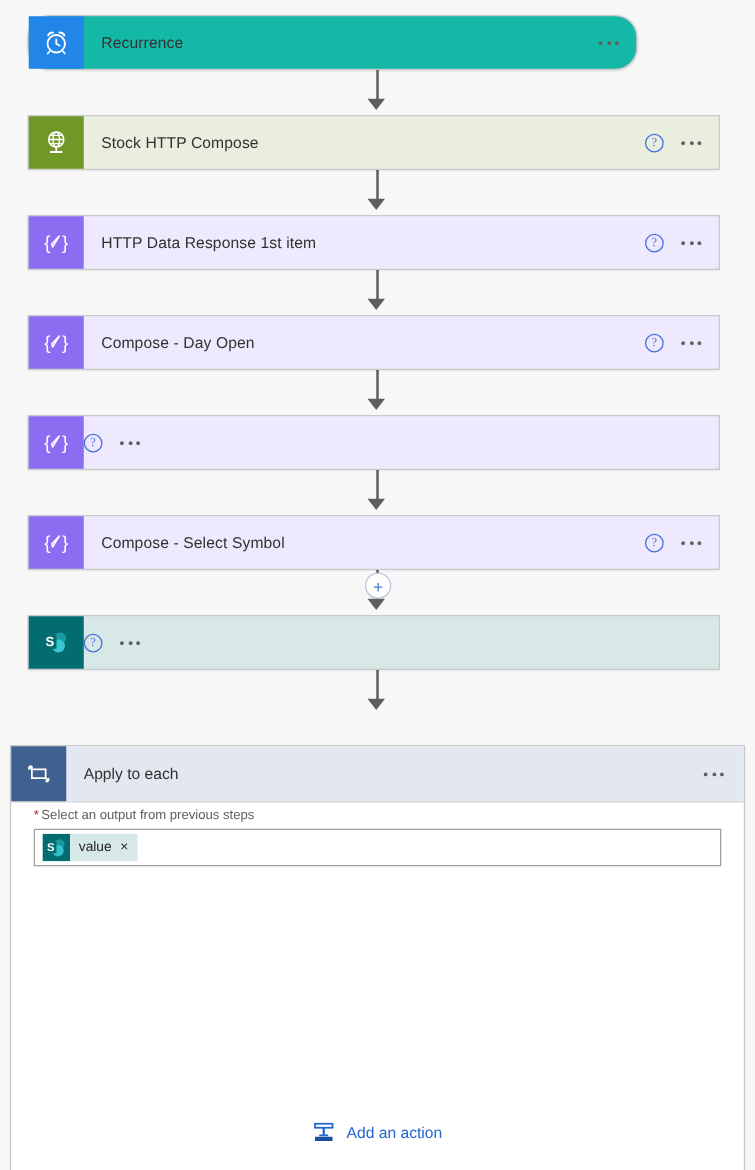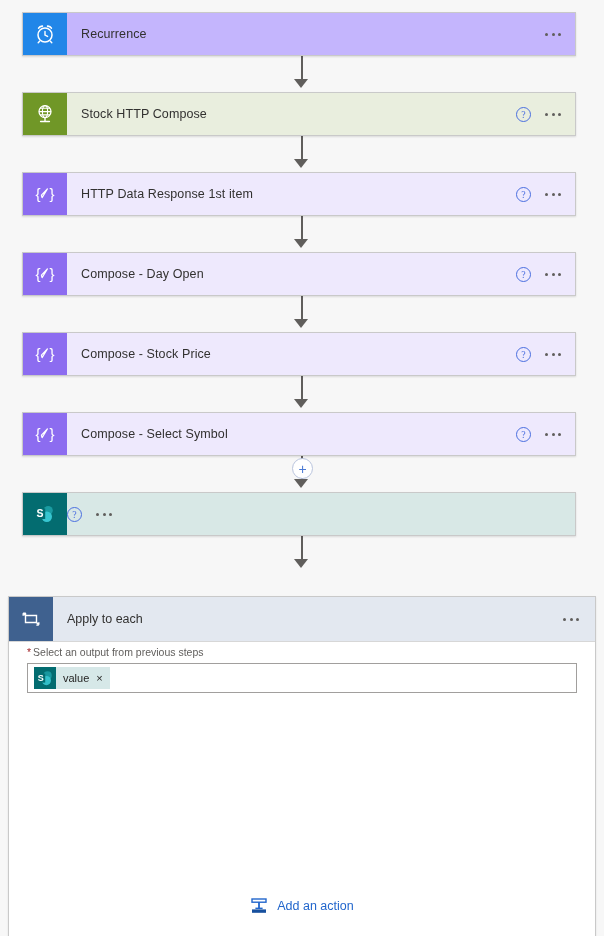--- a/index.html
+++ b/index.html
@@ -204,21 +204,21 @@
       <div class="connector" style="top: 456px; height: 27px;"></div>
       <div class="arrowhead" style="top: 479px;"></div>
       <div class="plus-node" style="top: 458px;">+</div>
       <div class="connector" style="top: 536px; height: 27px;"></div>
       <div class="arrowhead" style="top: 559px;"></div>
       <div class="connector" style="top: 736px; height: 27px;"></div>
       <div class="arrowhead" style="top: 759px;"></div>
     </div>
 
   <div id="node-layer">
-      <div class="node" style="top: 12px; left: 22px; width: 554px; background: #c4b5fd;">
+      <div class="node" style="top: 12px; left: 22px; width: 488px; background: #14b8a6; border-radius: 18px;">
         <div class="icon-box" style="background: rgb(33, 134, 232);">
           <svg class="node-icon-svg" width="22" height="22" viewBox="0 0 22 22" aria-hidden="true">
             <circle cx="11" cy="12" r="7" fill="none" stroke="#ffffff" stroke-width="1.5"></circle>
             <path d="M11 8.4 V12 L13.6 13.4" fill="none" stroke="#ffffff" stroke-width="1.4" stroke-linecap="round"></path>
             <path d="M4.6 5.2 A4 4 0 0 1 8.4 3.1" fill="none" stroke="#ffffff" stroke-width="1.6" stroke-linecap="round"></path>
             <path d="M17.4 5.2 A4 4 0 0 0 13.6 3.1" fill="none" stroke="#ffffff" stroke-width="1.6" stroke-linecap="round"></path>
             <path d="M5.6 18.2 L4.2 19.8 M16.4 18.2 L17.8 19.8" stroke="#ffffff" stroke-width="1.4" stroke-linecap="round"></path>
           </svg>
         </div>
         <div class="node-title">Recurrence</div>
@@ -287,21 +287,20 @@
         </div>
       </div>
       <div class="node" style="top: 332px; left: 22px; width: 554px; background: rgb(238, 233, 253);">
         <div class="icon-box" style="background: rgb(140, 108, 240);">
           <svg class="node-icon-svg" width="26" height="22" viewBox="0 0 26 22" aria-hidden="true">
             <text x="3.4" y="16.2" font-family="Liberation Sans, sans-serif" font-size="15" fill="#ffffff">{</text>
             <text x="17.6" y="16.2" font-family="Liberation Sans, sans-serif" font-size="15" fill="#ffffff">}</text>
             <path d="M15.4 5.9 L10.1 14.6 L9.4 12.2 Z" fill="none" stroke="#ffffff" stroke-width="1.2" stroke-linejoin="round"></path>
           </svg>
         </div>
-        <div class="node-title">Compose - Stock Price</div>
         <div class="node-actions">
           <div class="help-icon">?</div>
           <div class="ellipsis">
             <i></i>
             <i></i>
             <i></i>
           </div>
         </div>
       </div>
       <div class="node" style="top: 412px; left: 22px; width: 554px; background: rgb(238, 233, 253);">

